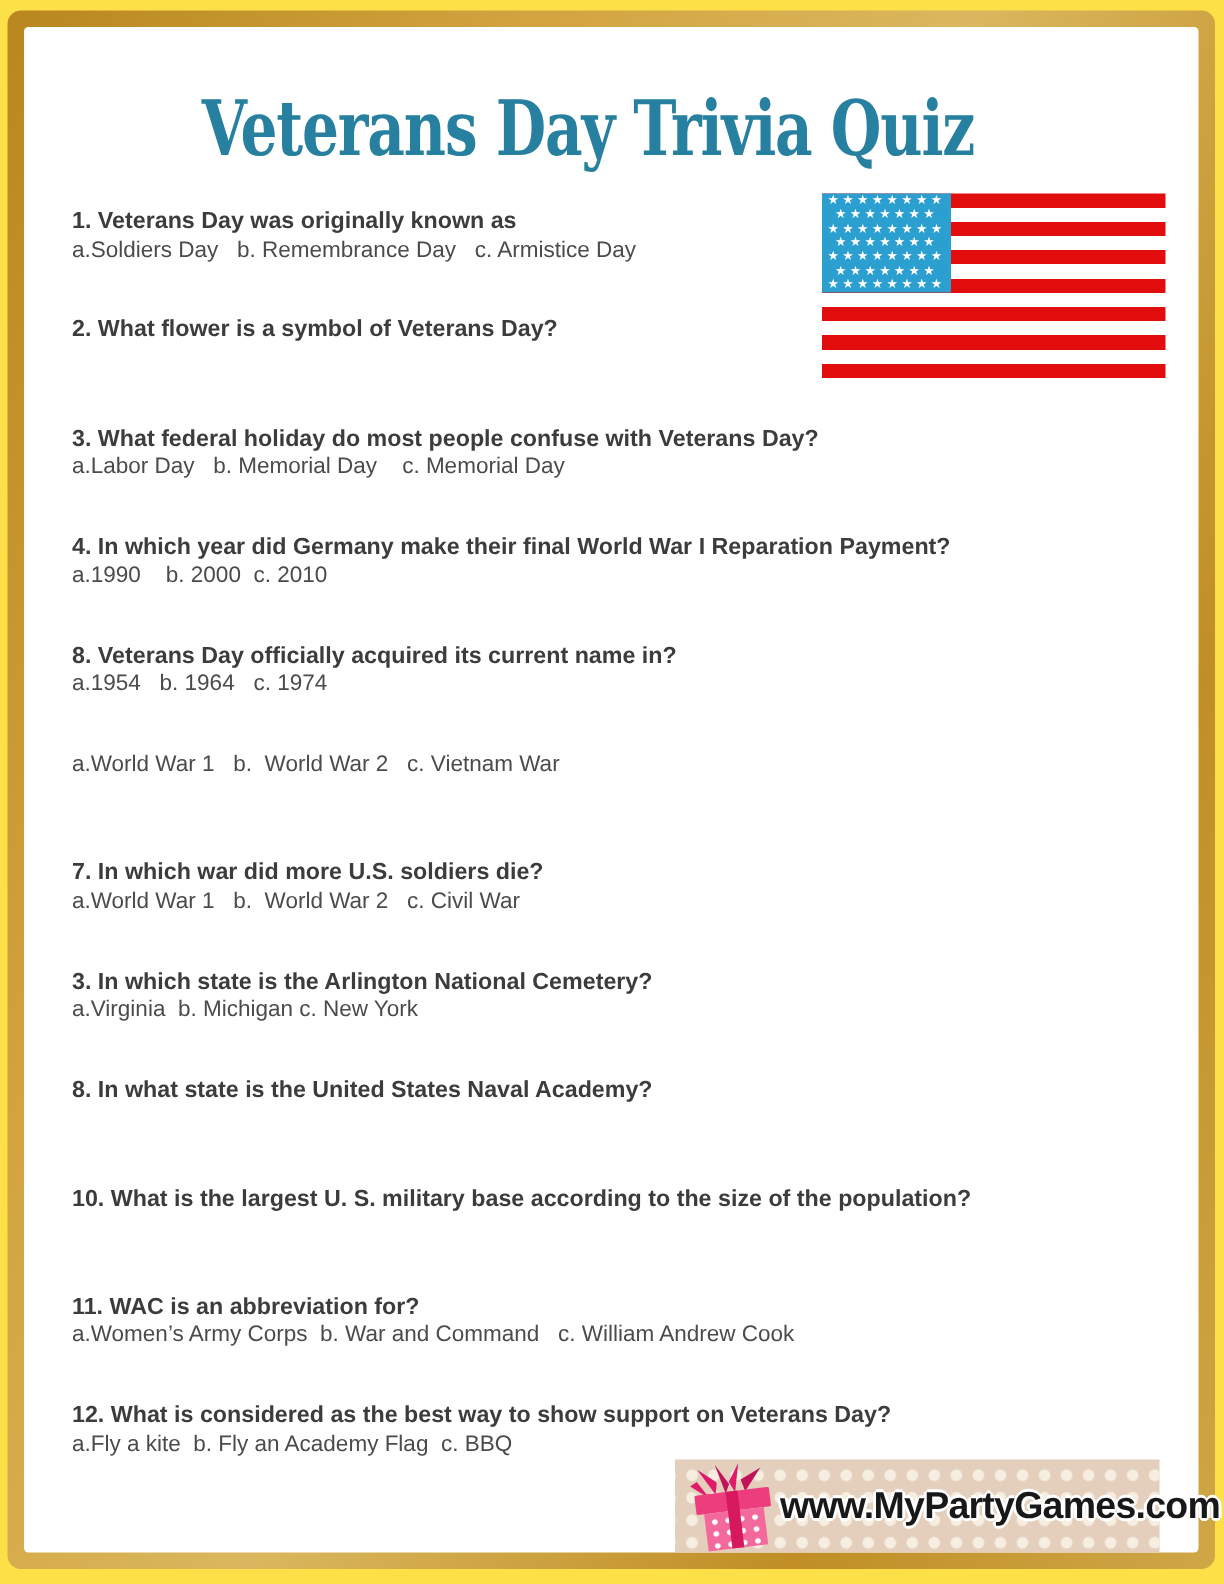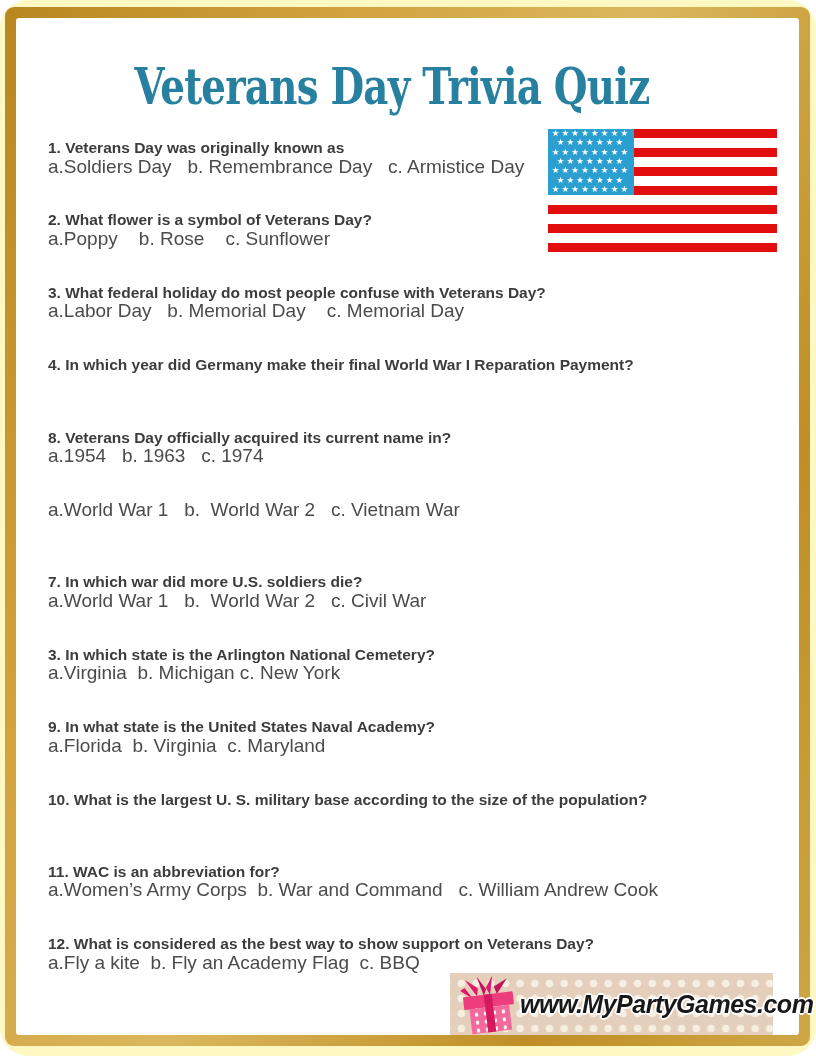--- a/index.html
+++ b/index.html
@@ -1,18 +1,18 @@
 <!DOCTYPE html>
 <html><head>
 <meta charset="utf-8">
 <style>
   html,body{margin:0;padding:0;background:#fff;}
   .page{
-    position:relative;width:816px;height:1056px;background:#fef9c3;
-    overflow:hidden;font-family:"Liberation Sans",sans-serif;border-radius:28px;
+    position:relative;width:816px;height:1056px;background:#fde047;
+    overflow:hidden;font-family:"Liberation Sans",sans-serif;
   }
   
   .frame-outer{
     position:absolute;left:5px;top:7px;right:6px;bottom:10px;
     background:linear-gradient(115deg,#b8871f 0%,#d3a440 28%,#dab75e 50%,#c08e25 78%,#cfa747 100%);
     border-radius:9px;
   }
   .frame-inner{position:absolute;inset:11px;background:#ffffff;border-radius:3px;}
   
   .title{
@@ -36,36 +36,35 @@
   }
   .star-row{height:9.35px;}
   
   .questions{position:absolute;left:48px;top:139px;width:720px;}
   .question{height:72.4px;}
   .q-heading{
     font-size:15.5px;font-weight:bold;color:#3c3c3c;
     line-height:18.5px;white-space:pre-wrap;
   }
   .q-options{
-    font-size:19px;color:#4b4b4b;line-height:18.5px;white-space:pre-wrap;
+    font-size:15px;color:#4b4b4b;line-height:18.5px;white-space:pre-wrap;
   }
   
   .banner{
     position:absolute;left:450px;top:973px;width:323px;height:62px;
     background-color:#e4cfbd;
     background-image:radial-gradient(circle,#f6eee1 3.5px,rgba(0,0,0,0) 4.2px);
     background-size:14.7px 15px;background-position:4px 3px;
   }
   .site-url{
     position:absolute;left:70px;top:0;height:62px;line-height:62px;
     font-size:25px;font-weight:bold;color:#181818;letter-spacing:-0.5px;
     text-shadow:-2px 0 #fff,2px 0 #fff,0 -2px #fff,0 2px #fff,
                 -1px -1px #fff,1px -1px #fff,-1px 1px #fff,1px 1px #fff;
     white-space:nowrap;
-    font-style:italic;
   }
   
   .gift{position:absolute;left:12px;top:4px;width:56px;height:56px;transform:rotate(-7deg);}
   .gift-lid{position:absolute;left:2px;top:17px;width:50px;height:13px;background:#ee3d7d;border-radius:1px;}
   .gift-box{
     position:absolute;left:7px;top:30px;width:40px;height:25px;background:#f4699c;
     background-image:radial-gradient(circle,#ffffff 1.6px,rgba(0,0,0,0) 2.1px);
     background-size:9px 8px;background-position:2px 2px;
   }
   .gift-ribbon{position:absolute;left:23px;top:17px;width:8px;height:38px;background:#d6185f;}
@@ -99,47 +98,46 @@
     </div>
   </div>
 
   <div class="questions">
     <div class="question">
       <div class="q-heading">1. Veterans Day was originally known as</div>
       <div class="q-options">a.Soldiers Day   b. Remembrance Day   c. Armistice Day</div>
     </div>
     <div class="question">
       <div class="q-heading">2. What flower is a symbol of Veterans Day?</div>
-      <div class="q-options">a.Poppy    b. Rose    c. Sunflower</div>
     </div>
     <div class="question">
       <div class="q-heading">3. What federal holiday do most people confuse with Veterans Day?</div>
       <div class="q-options">a.Labor Day   b. Memorial Day    c. Memorial Day</div>
     </div>
     <div class="question">
       <div class="q-heading">4. In which year did Germany make their final World War I Reparation Payment?</div>
+      <div class="q-options">a.1990    b. 2000  c. 2010</div>
     </div>
     <div class="question">
       <div class="q-heading">8. Veterans Day officially acquired its current name in?</div>
-      <div class="q-options">a.1954   b. 1963   c. 1974</div>
+      <div class="q-options">a.1954   b. 1964   c. 1974</div>
     </div>
     <div class="question">
       <div class="q-options">a.World War 1   b.  World War 2   c. Vietnam War</div>
     </div>
     <div class="question">
       <div class="q-heading">7. In which war did more U.S. soldiers die?</div>
       <div class="q-options">a.World War 1   b.  World War 2   c. Civil War</div>
     </div>
     <div class="question">
       <div class="q-heading">3. In which state is the Arlington National Cemetery?</div>
       <div class="q-options">a.Virginia  b. Michigan c. New York</div>
     </div>
     <div class="question">
-      <div class="q-heading">9. In what state is the United States Naval Academy?</div>
-      <div class="q-options">a.Florida  b. Virginia  c. Maryland</div>
+      <div class="q-heading">8. In what state is the United States Naval Academy?</div>
     </div>
     <div class="question">
       <div class="q-heading">10. What is the largest U. S. military base according to the size of the population?</div>
     </div>
     <div class="question">
       <div class="q-heading">11. WAC is an abbreviation for?</div>
       <div class="q-options">a.Women’s Army Corps  b. War and Command   c. William Andrew Cook</div>
     </div>
     <div class="question">
       <div class="q-heading">12. What is considered as the best way to show support on Veterans Day?</div>

